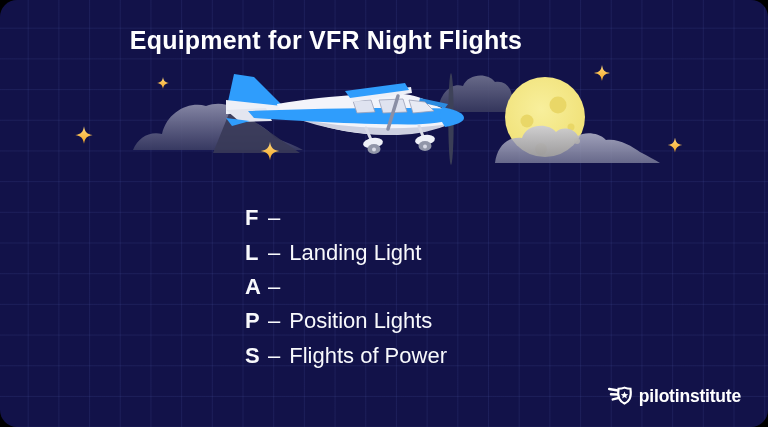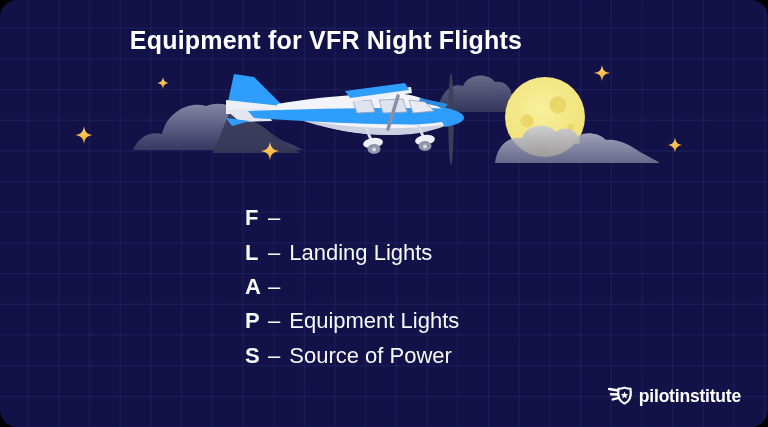--- a/index.html
+++ b/index.html
@@ -133,35 +133,35 @@
   </svg>
 
   <div class="acronym">
     <div class="row">
       <span class="letter">F</span>
       <span class="sep">–</span>
     </div>
     <div class="row">
       <span class="letter">L</span>
       <span class="sep">–</span>
-      <span class="text">Landing Lights</span>
+      <span class="text">Landing Light</span>
     </div>
     <div class="row">
       <span class="letter">A</span>
       <span class="sep">–</span>
     </div>
     <div class="row">
       <span class="letter">P</span>
       <span class="sep">–</span>
-      <span class="text">Equipment Lights</span>
+      <span class="text">Position Lights</span>
     </div>
     <div class="row">
       <span class="letter">S</span>
       <span class="sep">–</span>
-      <span class="text">Source of Power</span>
+      <span class="text">Flights of Power</span>
     </div>
   </div>
 
   <div class="logo">
     <svg width="27" height="22" viewBox="0 0 27 22">
       <path d="M11,5.6 L2.2,3.9" stroke="#fff" stroke-width="2.5" stroke-linecap="round" fill="none"></path>
       <path d="M10.6,9.4 L4,9.2" stroke="#fff" stroke-width="2.5" stroke-linecap="round" fill="none"></path>
       <path d="M10.9,13.1 L5.8,14.4" stroke="#fff" stroke-width="2.5" stroke-linecap="round" fill="none"></path>
       <path d="M17.5,2.6 C20.5,3.8 23.5,3.8 23.5,3.8 C23.5,3.8 24.4,10 22.7,13.7 C21.4,16.5 17.5,18.6 17.5,18.6 C17.5,18.6 13.6,16.5 12.3,13.7 C10.6,10 11.5,3.8 11.5,3.8 C11.5,3.8 14.5,3.8 17.5,2.6 Z" fill="none" stroke="#fff" stroke-width="2.1"></path>
       <path d="M17.5,6.6 L18.6,9.1 L21.2,9.3 L19.2,11 L19.9,13.6 L17.5,12.1 L15.1,13.6 L15.8,11 L13.8,9.3 L16.4,9.1 Z" fill="#fff"></path>

